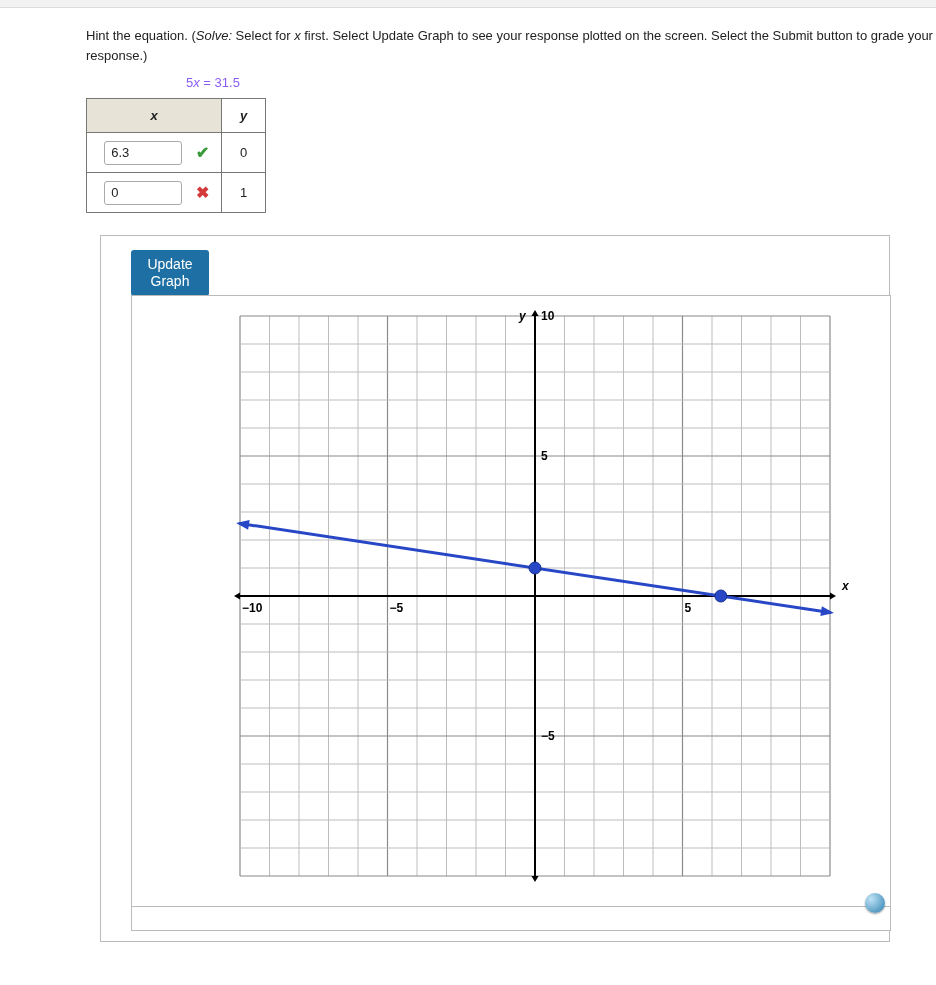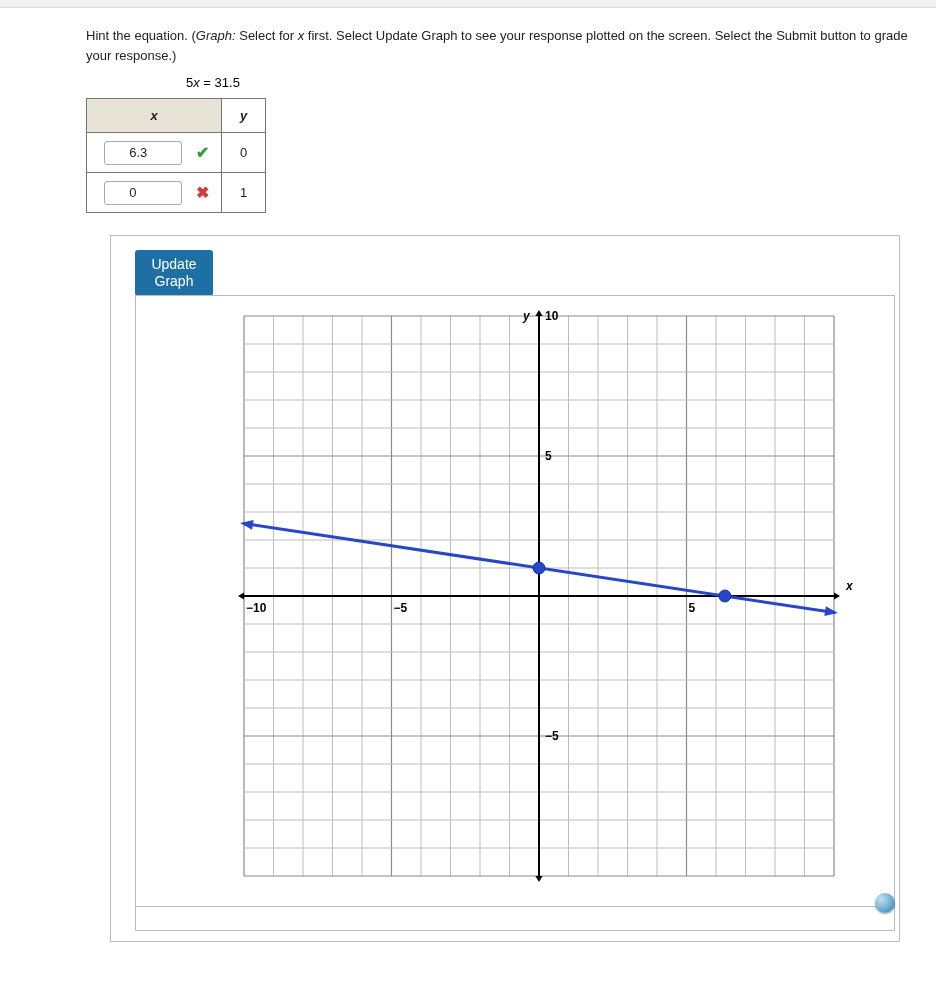--- a/index.html
+++ b/index.html
@@ -19,21 +19,21 @@
   .content {
     padding: 18px 0 0 86px;
     width: 936px;
   }
   .instruction {
     line-height: 1.5;
     margin-bottom: 10px;
   }
   .instruction .hint-label { font-style: italic; }
   .equation {
-    color: #000000;
+    color: #8b5cf6;
     font-weight: normal;
     margin: 4px 0 8px 100px;
     font-size: 13px;
   }
   .equation .var { font-style: italic; }
 
   
   table.inputs {
     border-collapse: collapse;
     border: 1px solid #777;
@@ -48,21 +48,21 @@
   table.inputs th.hx { background:#e8e3d7; width:135px; height:34px; font-style: italic; font-weight:bold; }
   table.inputs th.hy { background:#fff; width:44px; height:34px; font-style: italic; font-weight:bold; }
   table.inputs td.cellx { width:135px; height:40px; position:relative; }
   table.inputs td.celly { width:44px; height:40px; font-size:13px; }
   .answer-box {
     display:inline-block;
     width:78px;
     height:24px;
     border:1px solid #aaa;
     border-radius:3px;
-    padding:2px 24px;
+    padding:2px 6px;
     text-align:left;
     font-size:13px;
     line-height:18px;
     margin-left:8px;
     vertical-align:middle;
     background:#fff;
   }
   .status-icon {
     display:inline-block;
     width:18px;
@@ -71,22 +71,22 @@
     font-weight:bold;
     vertical-align:middle;
   }
   .status-correct { color:#3a9a3a; }
   .status-wrong { color:#d43a3a; }
 
   
   .graph-panel {
     width: 790px;
     border: 1px solid #bbb;
-    padding: 14px 14px 10px 24px;
-    margin-left: 24px;
+    padding: 14px 14px 10px 30px;
+    margin-left: 14px;
     position: relative;
   }
   .tabs-row { display:flex; align-items:flex-start; gap:6px; margin-bottom:0; }
   .btn-update {
     background:#1e6fa3;
     color:#fff;
     border:none;
     border-radius:3px;
     width:78px;
     height:46px;
@@ -140,21 +140,21 @@
     box-shadow: 0 1px 2px rgba(0,0,0,0.4);
   }
 </style>
 </head>
 <body>
 
 <div class="top-divider"></div>
 <div class="content">
 
   <div class="instruction">
-    <span>Hint the equation. (</span><span class="hint-label">Graph:</span><span> Select for </span><span style="font-style:italic">x</span><span> first. Select Update Graph to see your response plotted on the screen. Select the Submit button to grade your response.)</span>
+    <span>Hint the equation. (</span><span class="hint-label">Solve:</span><span> Select for </span><span style="font-style:italic">x</span><span> first. Select Update Graph to see your response plotted on the screen. Select the Submit button to grade your response.)</span>
   </div>
 
   <div class="equation">
     <span>5</span><span class="var">x</span><span> = </span><span>31.5</span>
   </div>
 
   <table class="inputs">
     <thead>
       <tr>
         <th class="hx"><span>x</span></th>

